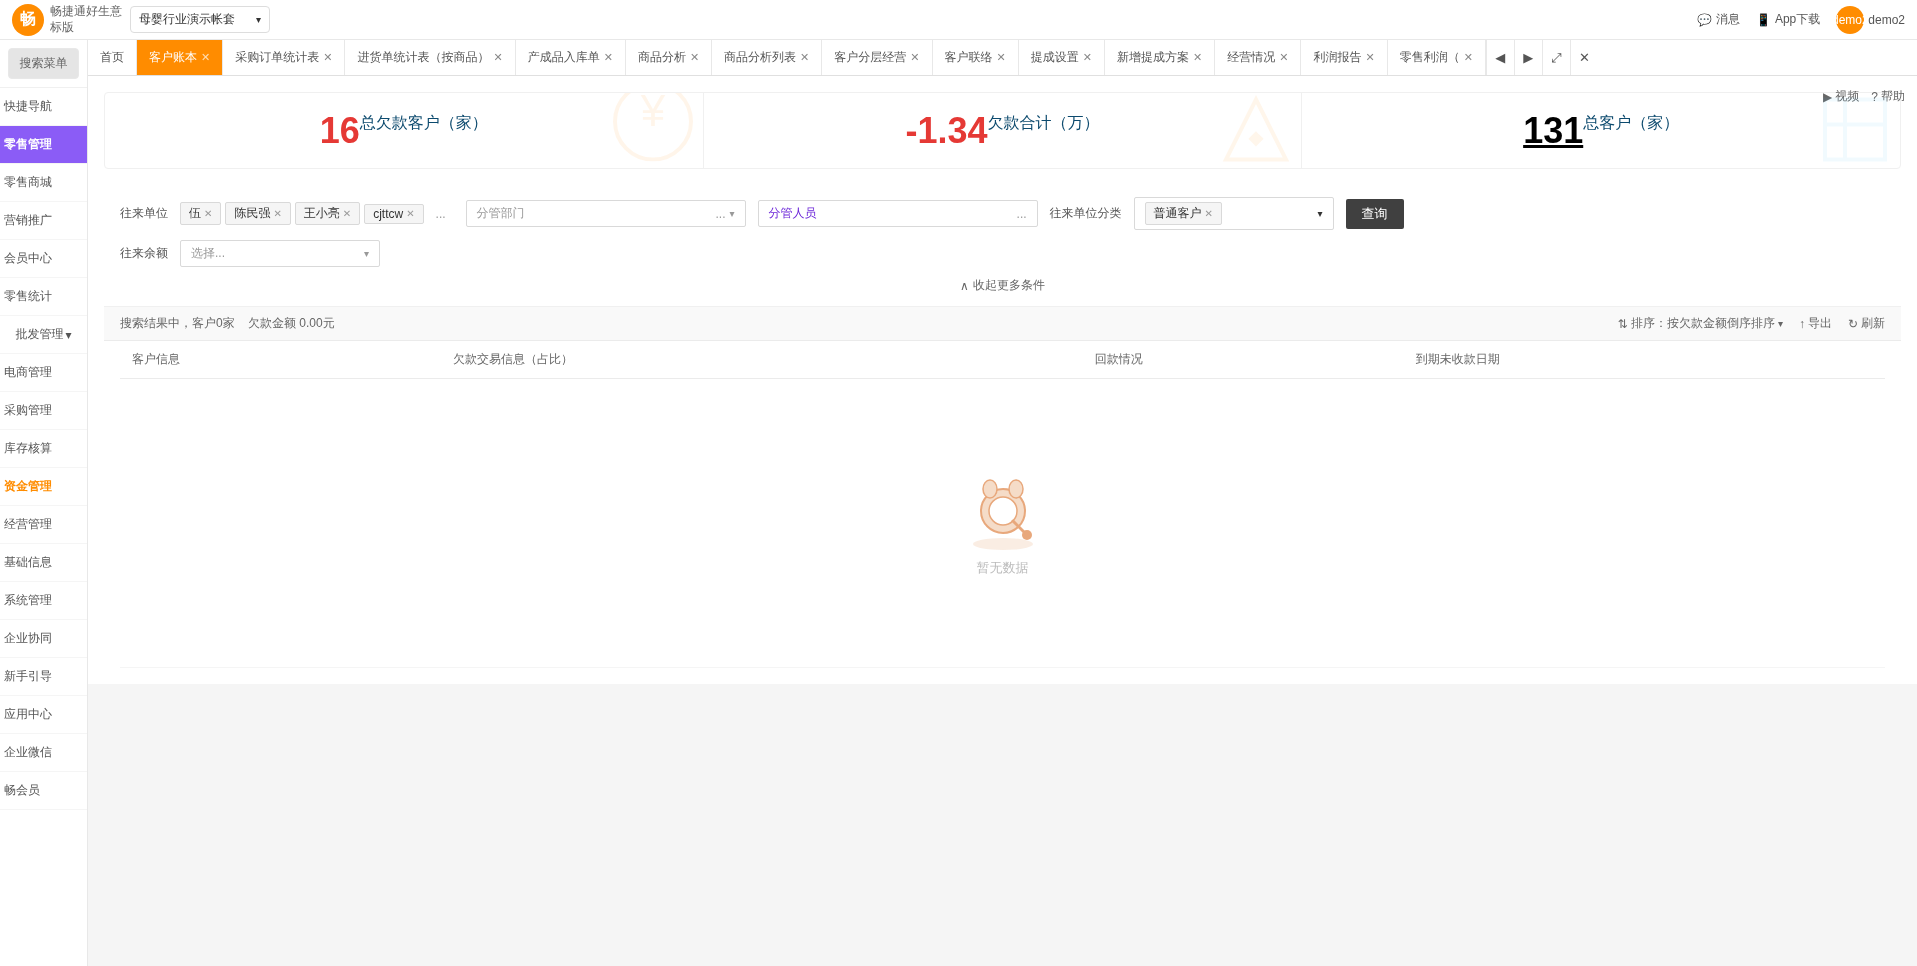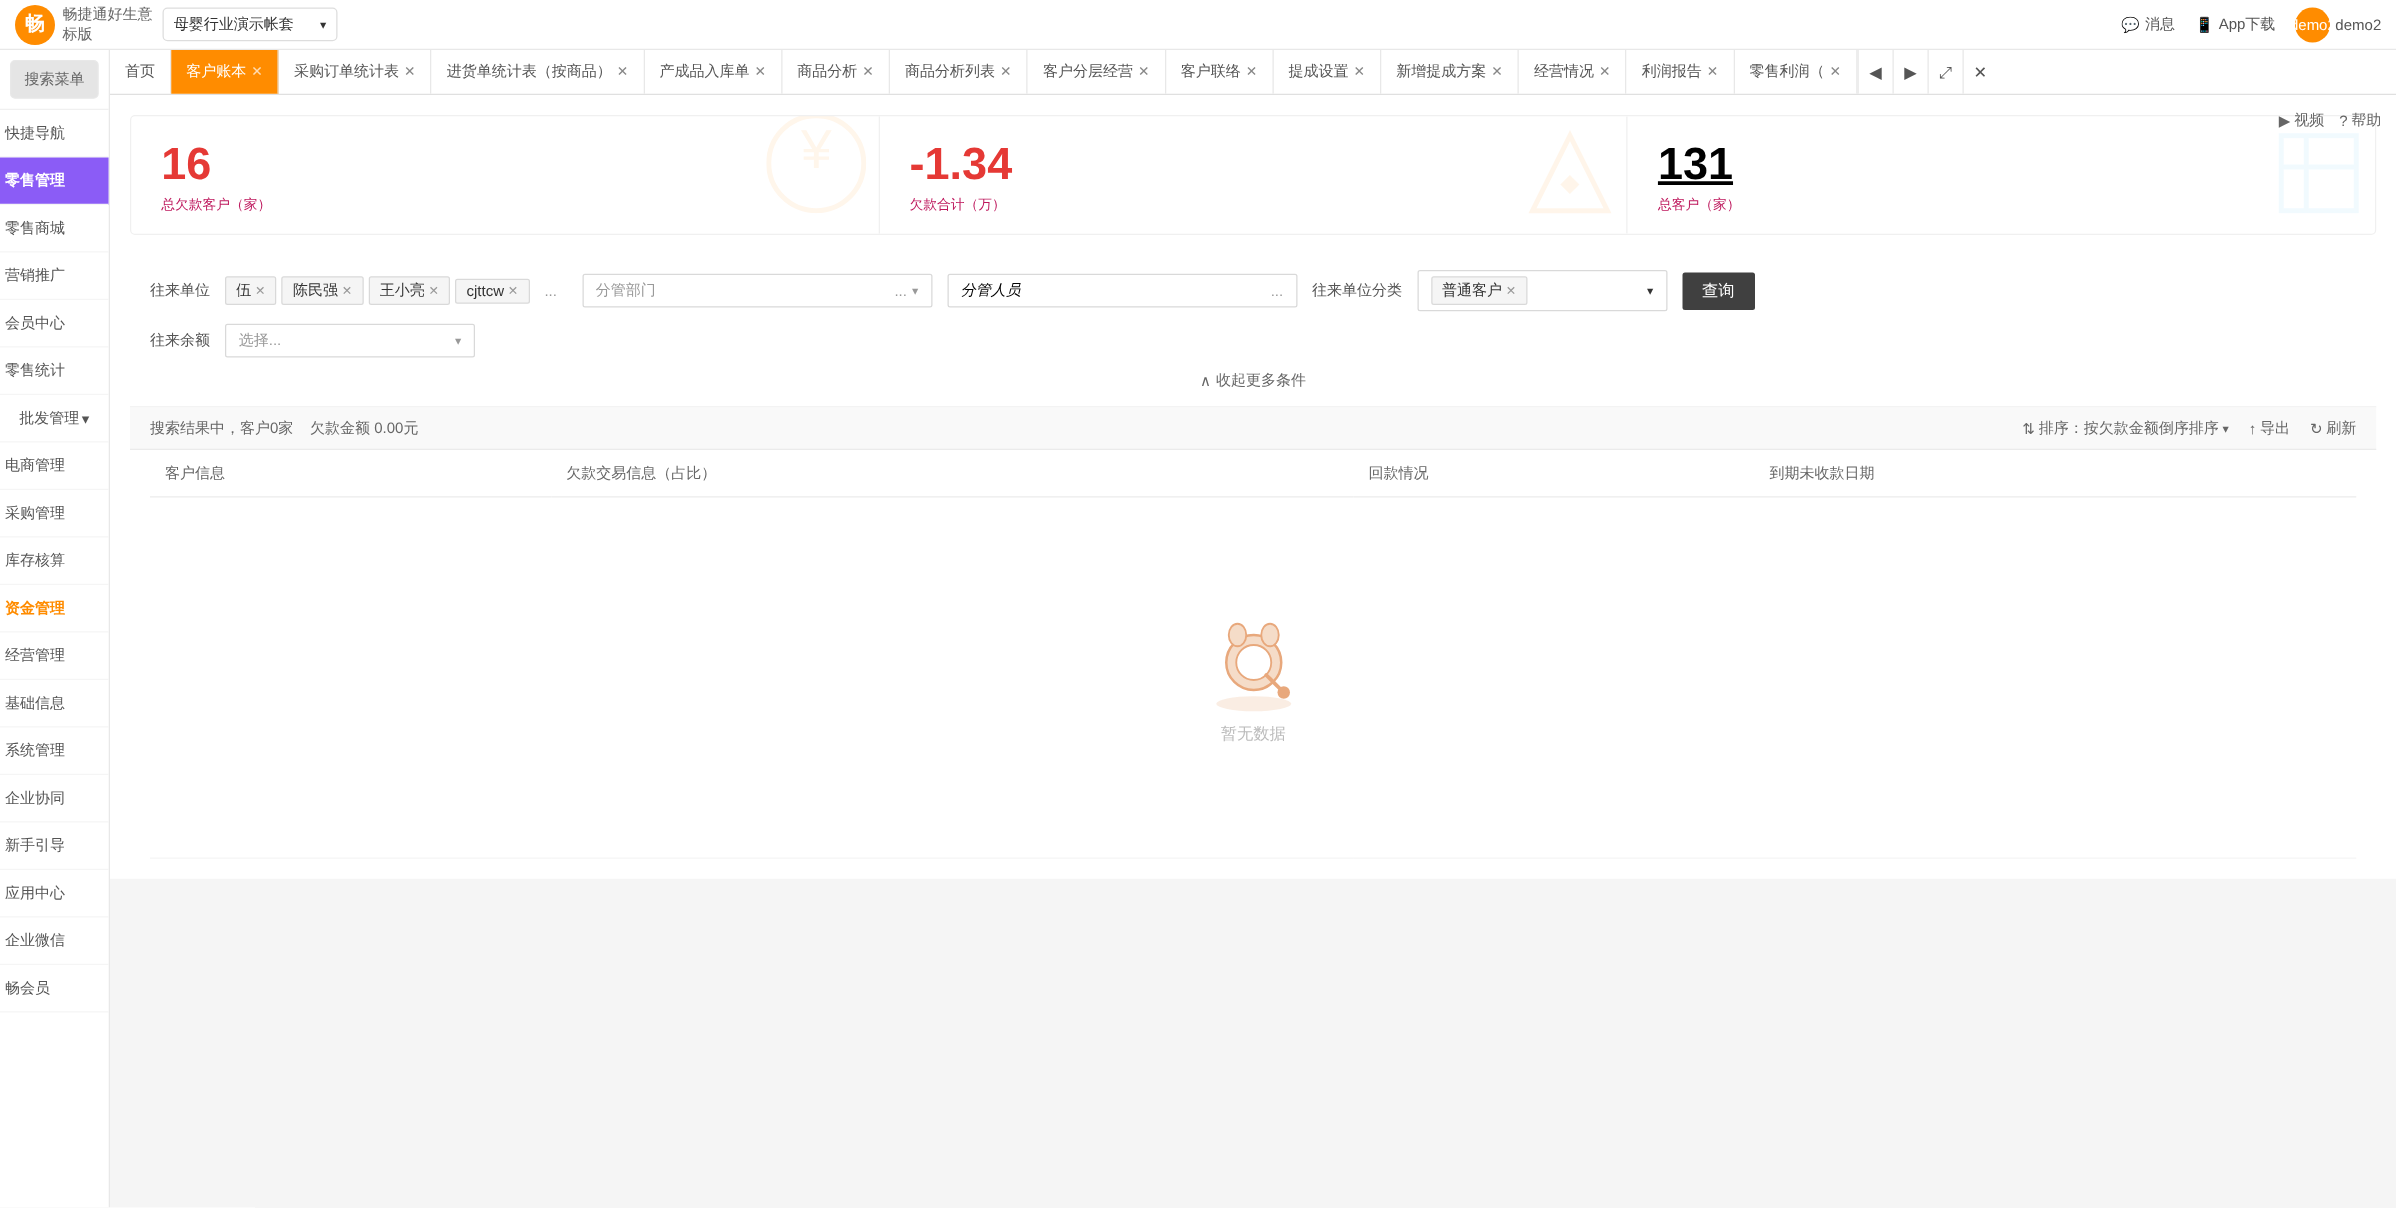--- a/index.html
+++ b/index.html
@@ -36,27 +36,27 @@
     .tab-item.active { background: #ff8c00; color: #fff; }
     .tab-item .close-btn { font-size: 11px; opacity: 0.7; }
     .tab-nav-btn { width: 28px; height: 36px; display: flex; align-items: center; justify-content: center; cursor: pointer; border-left: 1px solid #e8e8e8; color: #555; flex-shrink: 0; }
 
     
     .page-content { flex: 1; overflow-y: auto; background: #f5f5f5; padding: 0; }
     .page-inner { background: #fff; margin: 0; padding: 16px; }
 
     
     .stats-row { display: flex; align-items: stretch; margin-bottom: 16px; background: #fff; border: 1px solid #f0f0f0; border-radius: 4px; overflow: hidden; }
-    .stat-card { flex: 1; padding: 16px 24px; display: flex; flex-direction: column; align-items: flex-start; justify-content: center; position: relative; border-right: 1px solid #f0f0f0; }
+    .stat-card { flex: 1; padding: 16px 24px; display: flex; flex-direction: row; align-items: flex-start; justify-content: center; position: relative; border-right: 1px solid #f0f0f0; }
     .stat-card:last-child { border-right: none; }
     .stat-card .bg-icon { position: absolute; right: 20px; top: 50%; transform: translateY(-50%); font-size: 60px; opacity: 0.08; color: #ff8c00; }
     .stat-number { font-size: 36px; font-weight: bold; line-height: 1.2; }
     .stat-number.red { color: #e53935; }
     .stat-number.dark { color: #000000; text-decoration: underline; }
-    .stat-label { font-size: 11px; color: #be185d; margin-top: 4px; }
+    .stat-label { font-size: 16px; color: #0c4a6e; margin-top: 4px; }
     .page-actions { position: absolute; top: 12px; right: 12px; display: flex; gap: 12px; font-size: 12px; color: #666; }
     .page-actions span { cursor: pointer; display: flex; align-items: center; gap: 3px; }
 
     
     .filter-area { background: #fff; padding: 12px 16px; border-bottom: 1px solid #f0f0f0; }
     .filter-row { display: flex; align-items: center; gap: 12px; margin-bottom: 10px; flex-wrap: wrap; }
     .filter-label { font-size: 12px; color: #555; white-space: nowrap; }
     .filter-tag-group { display: flex; align-items: center; gap: 4px; flex-wrap: wrap; }
     .filter-tag { display: inline-flex; align-items: center; gap: 3px; padding: 2px 8px; background: #f5f5f5; border: 1px solid #d9d9d9; border-radius: 2px; font-size: 12px; color: #333; }
     .filter-tag .tag-close { cursor: pointer; color: #999; font-size: 10px; }
@@ -287,21 +287,21 @@
               </div>
               <div class="filter-tag more">...</div>
             </div>
             <div class="filter-select filter-select-wide">
               <span style="color:#999;">分管部门</span>
               <span style="flex:1;"></span>
               <span class="filter-dots">...</span>
               <span class="chevron">▾</span>
             </div>
             <div class="filter-select filter-select-wide">
-              <span style="color:#000000;font-style:italic;">分管人员</span>
+              <span style="color:#6d28d9;">分管人员</span>
               <span style="flex:1;"></span>
               <span class="filter-dots">...</span>
             </div>
             <span class="filter-label">往来单位分类</span>
             <div class="filter-type-select">
               <div class="filter-tag" style="border-color:#d9d9d9;">
                 <span>普通客户</span>
                 <span class="tag-close">✕</span>
               </div>
               <span style="flex:1;"></span>

